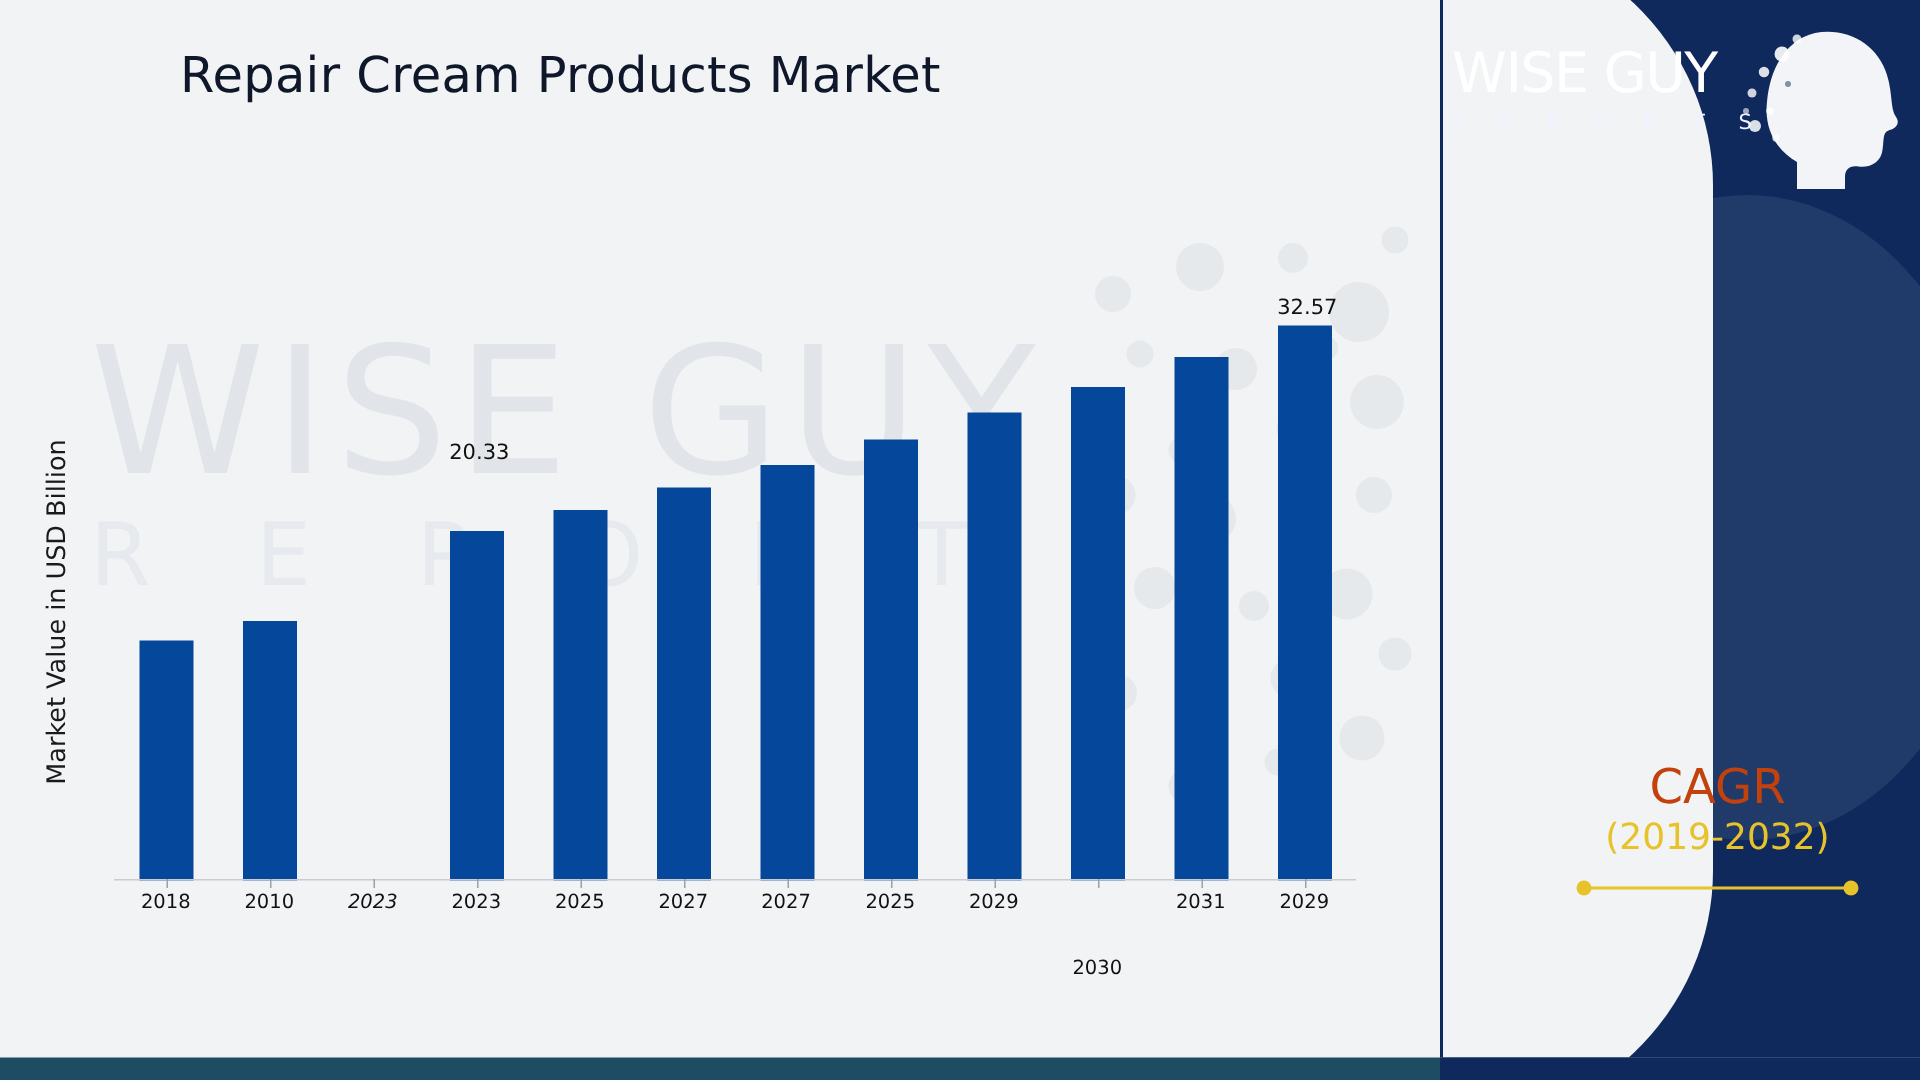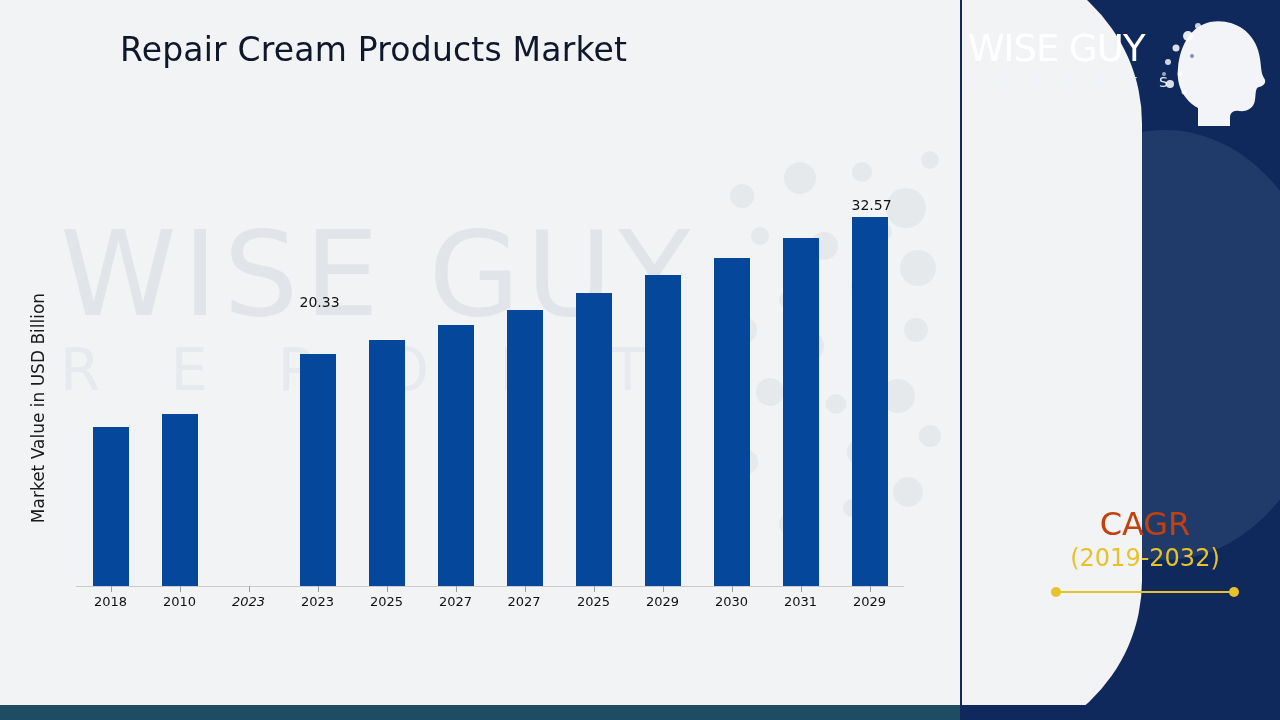--- a/index.html
+++ b/index.html
@@ -176,21 +176,21 @@
       <div class="xtick-label" style="left: 386.5px;">2025</div>
       <div class="tick" style="left: 455.5px;"></div>
       <div class="xtick-label" style="left: 455.5px;">2027</div>
       <div class="tick" style="left: 524.5px;"></div>
       <div class="xtick-label" style="left: 524px;">2027</div>
       <div class="tick" style="left: 593.5px;"></div>
       <div class="xtick-label" style="left: 593.5px;">2025</div>
       <div class="tick" style="left: 662.5px;"></div>
       <div class="xtick-label" style="left: 662.5px;">2029</div>
       <div class="tick" style="left: 731.5px;"></div>
-      <div class="xtick-label" style="left: 731.5px;">2030</div>
+      <div class="xtick-label" style="left: 731.5px; margin-top: 44px;">2030</div>
       <div class="tick" style="left: 800.5px;"></div>
       <div class="xtick-label" style="left: 800.5px;">2031</div>
       <div class="tick" style="left: 869.5px;"></div>
       <div class="xtick-label" style="left: 869.5px;">2029</div>
     </div>
 
   <div id="right-panel"></div>
   <div id="circle-inner"></div>
   <div id="circle-cut"></div>
 

